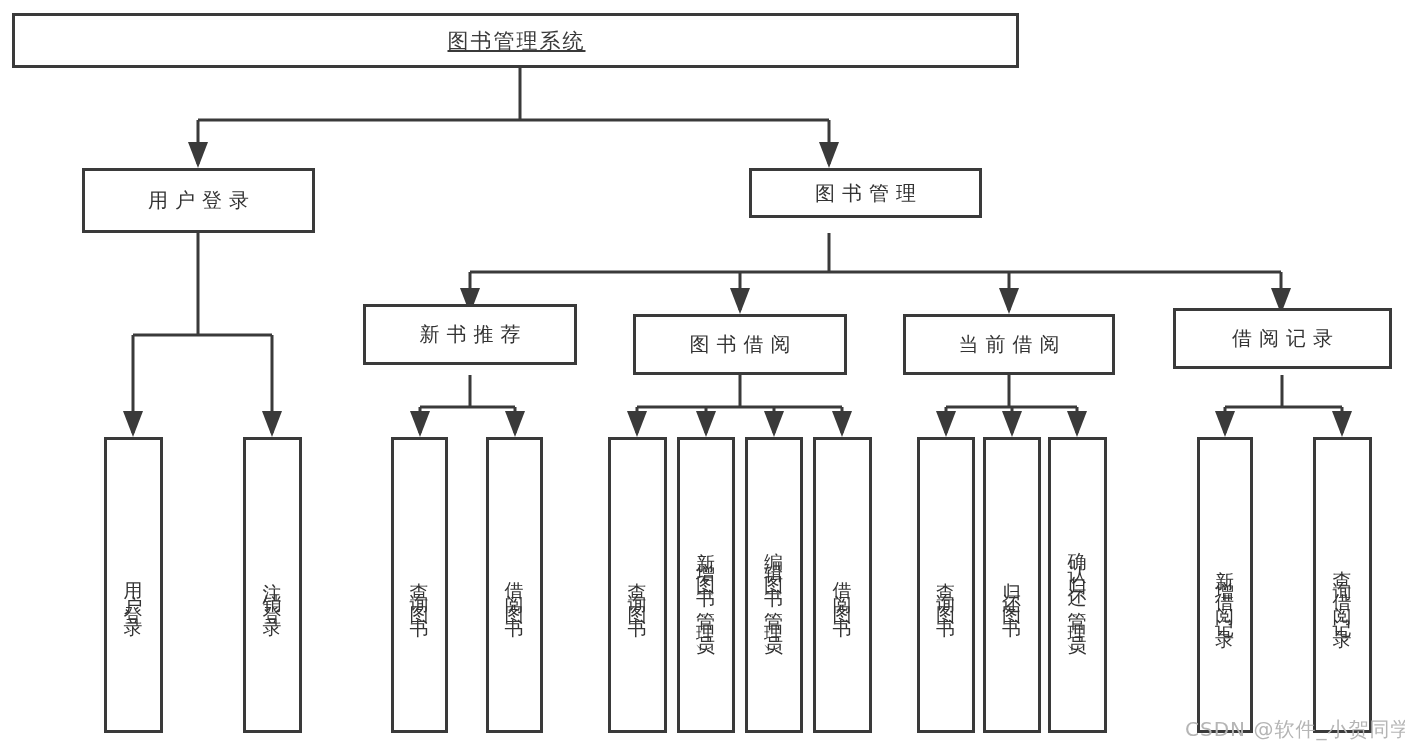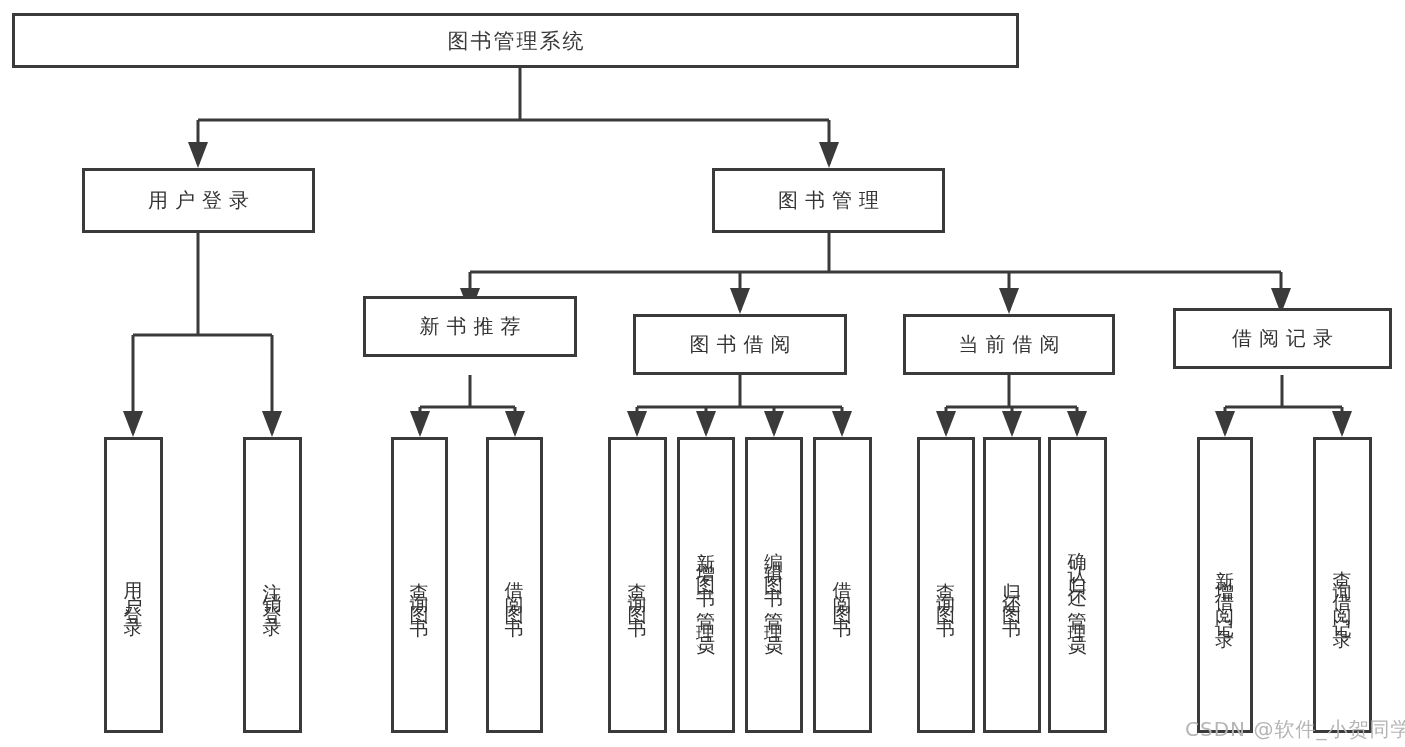--- a/index.html
+++ b/index.html
@@ -13,21 +13,21 @@
   #wires{position:absolute;left:0;top:0;width:1405px;height:747px;}
   .box{
     position:absolute;
     background:#ffffff;
     border:3px solid #3a3a3a;
     box-sizing:border-box;
     display:flex;align-items:center;justify-content:center;
     color:#333333;
   }
   .hlabel{font-size:20px;letter-spacing:7px;margin-right:-7px;color:#333333;white-space:nowrap;}
-  .rootlabel{font-size:21px;letter-spacing:2px;margin-right:-2px;color:#3a3a3a;white-space:nowrap;}
+  .rootlabel{font-size:21px;letter-spacing:2px;margin-right:-2px;color:#3a3a3a;white-space:nowrap;text-decoration:underline;}
   .vlabel{
     writing-mode:vertical-rl;
     text-orientation:mixed;
     font-size:19px;
     letter-spacing:12px;
     margin-bottom:-12px;
     color:#333333;
     line-height:1;
   }
   .watermark{
@@ -77,25 +77,25 @@
     <polygon points="1332,411 1352,411 1342,437" fill="#3a3a3a" stroke="none"></polygon>
   </svg>
 
   <div class="box" style="left:12px;top:13px;width:1007px;height:55px">
     <span class="rootlabel">图书管理系统</span>
   </div>
 
   <div class="box" style="left:82px;top:168px;width:233px;height:65px">
     <span class="hlabel">用户登录</span>
   </div>
-  <div class="box" style="left:712px;top:168px;width:233px;height:65px">
+  <div class="box" style="left:749px;top:168px;width:233px;height:50px">
     <span class="hlabel">图书管理</span>
   </div>
 
-  <div class="box" style="left:363px;top:296px;width:214px;height:61px">
+  <div class="box" style="left:363px;top:304px;width:214px;height:61px">
     <span class="hlabel">新书推荐</span>
   </div>
   <div class="box" style="left:903px;top:314px;width:212px;height:61px">
     <span class="hlabel">当前借阅</span>
   </div>
   <div class="box" style="left:633px;top:314px;width:214px;height:61px">
     <span class="hlabel">图书借阅</span>
   </div>
   <div class="box" style="left:1173px;top:308px;width:219px;height:61px">
     <span class="hlabel">借阅记录</span>

